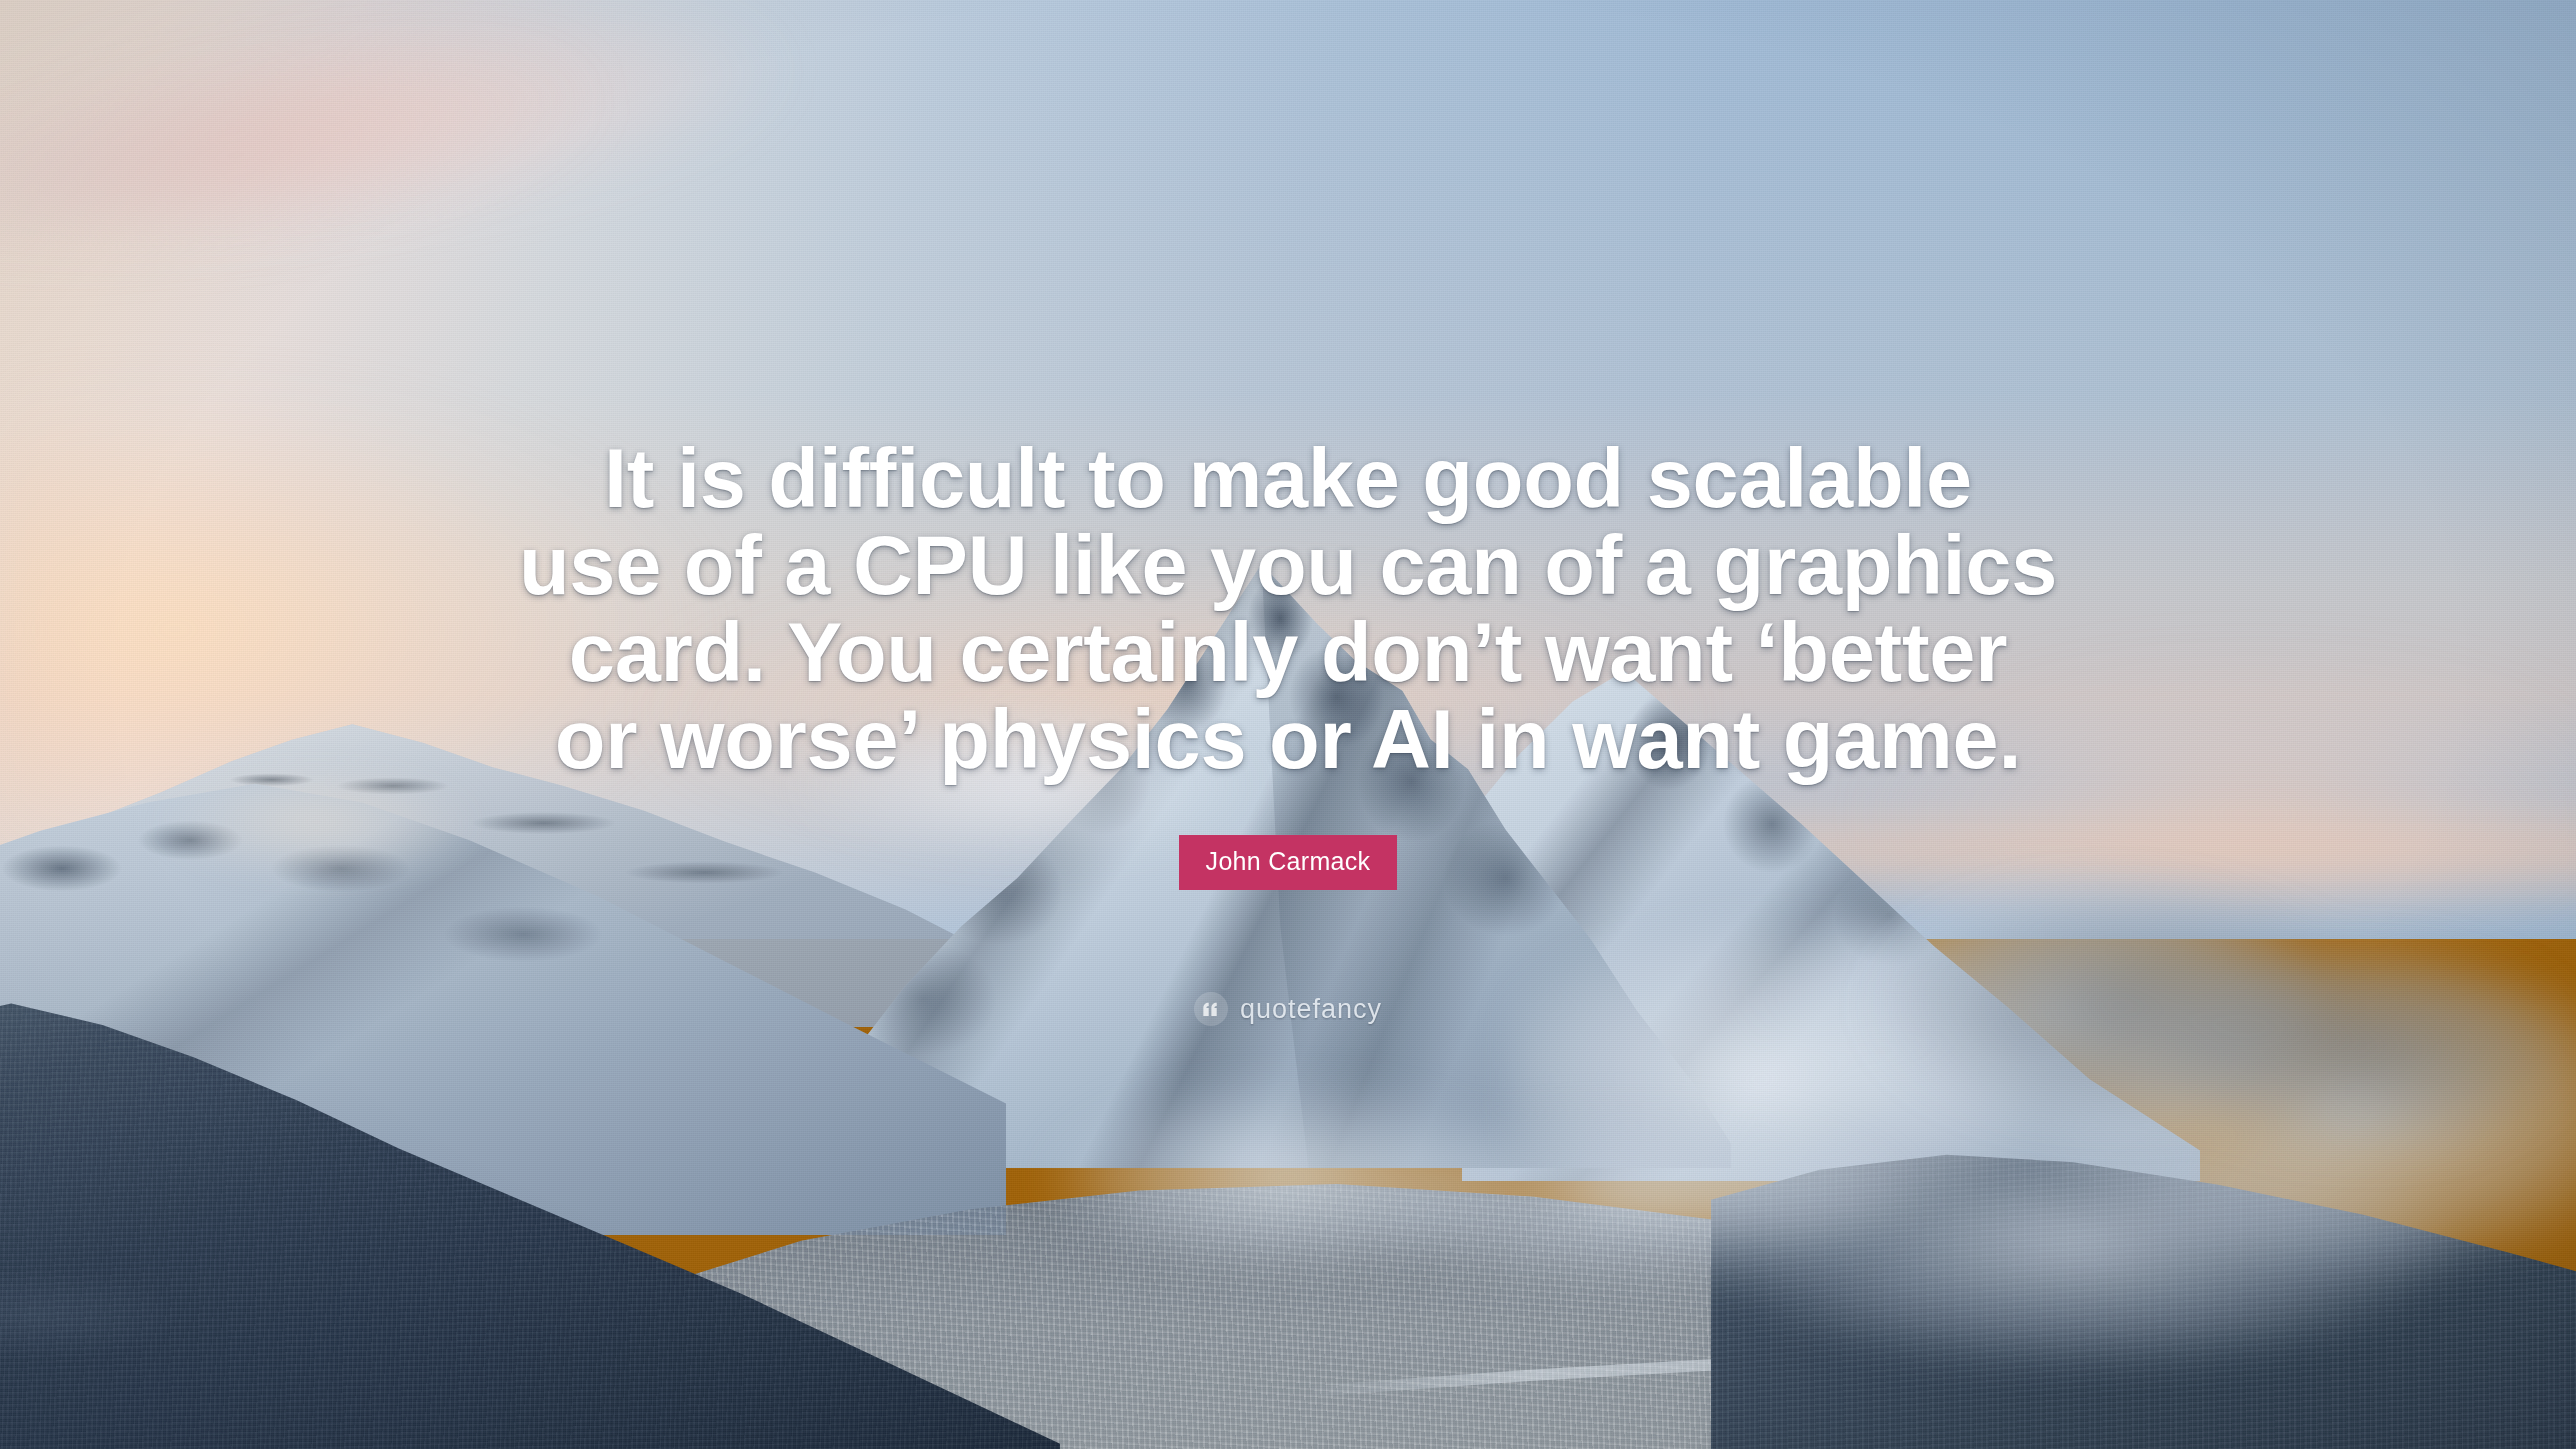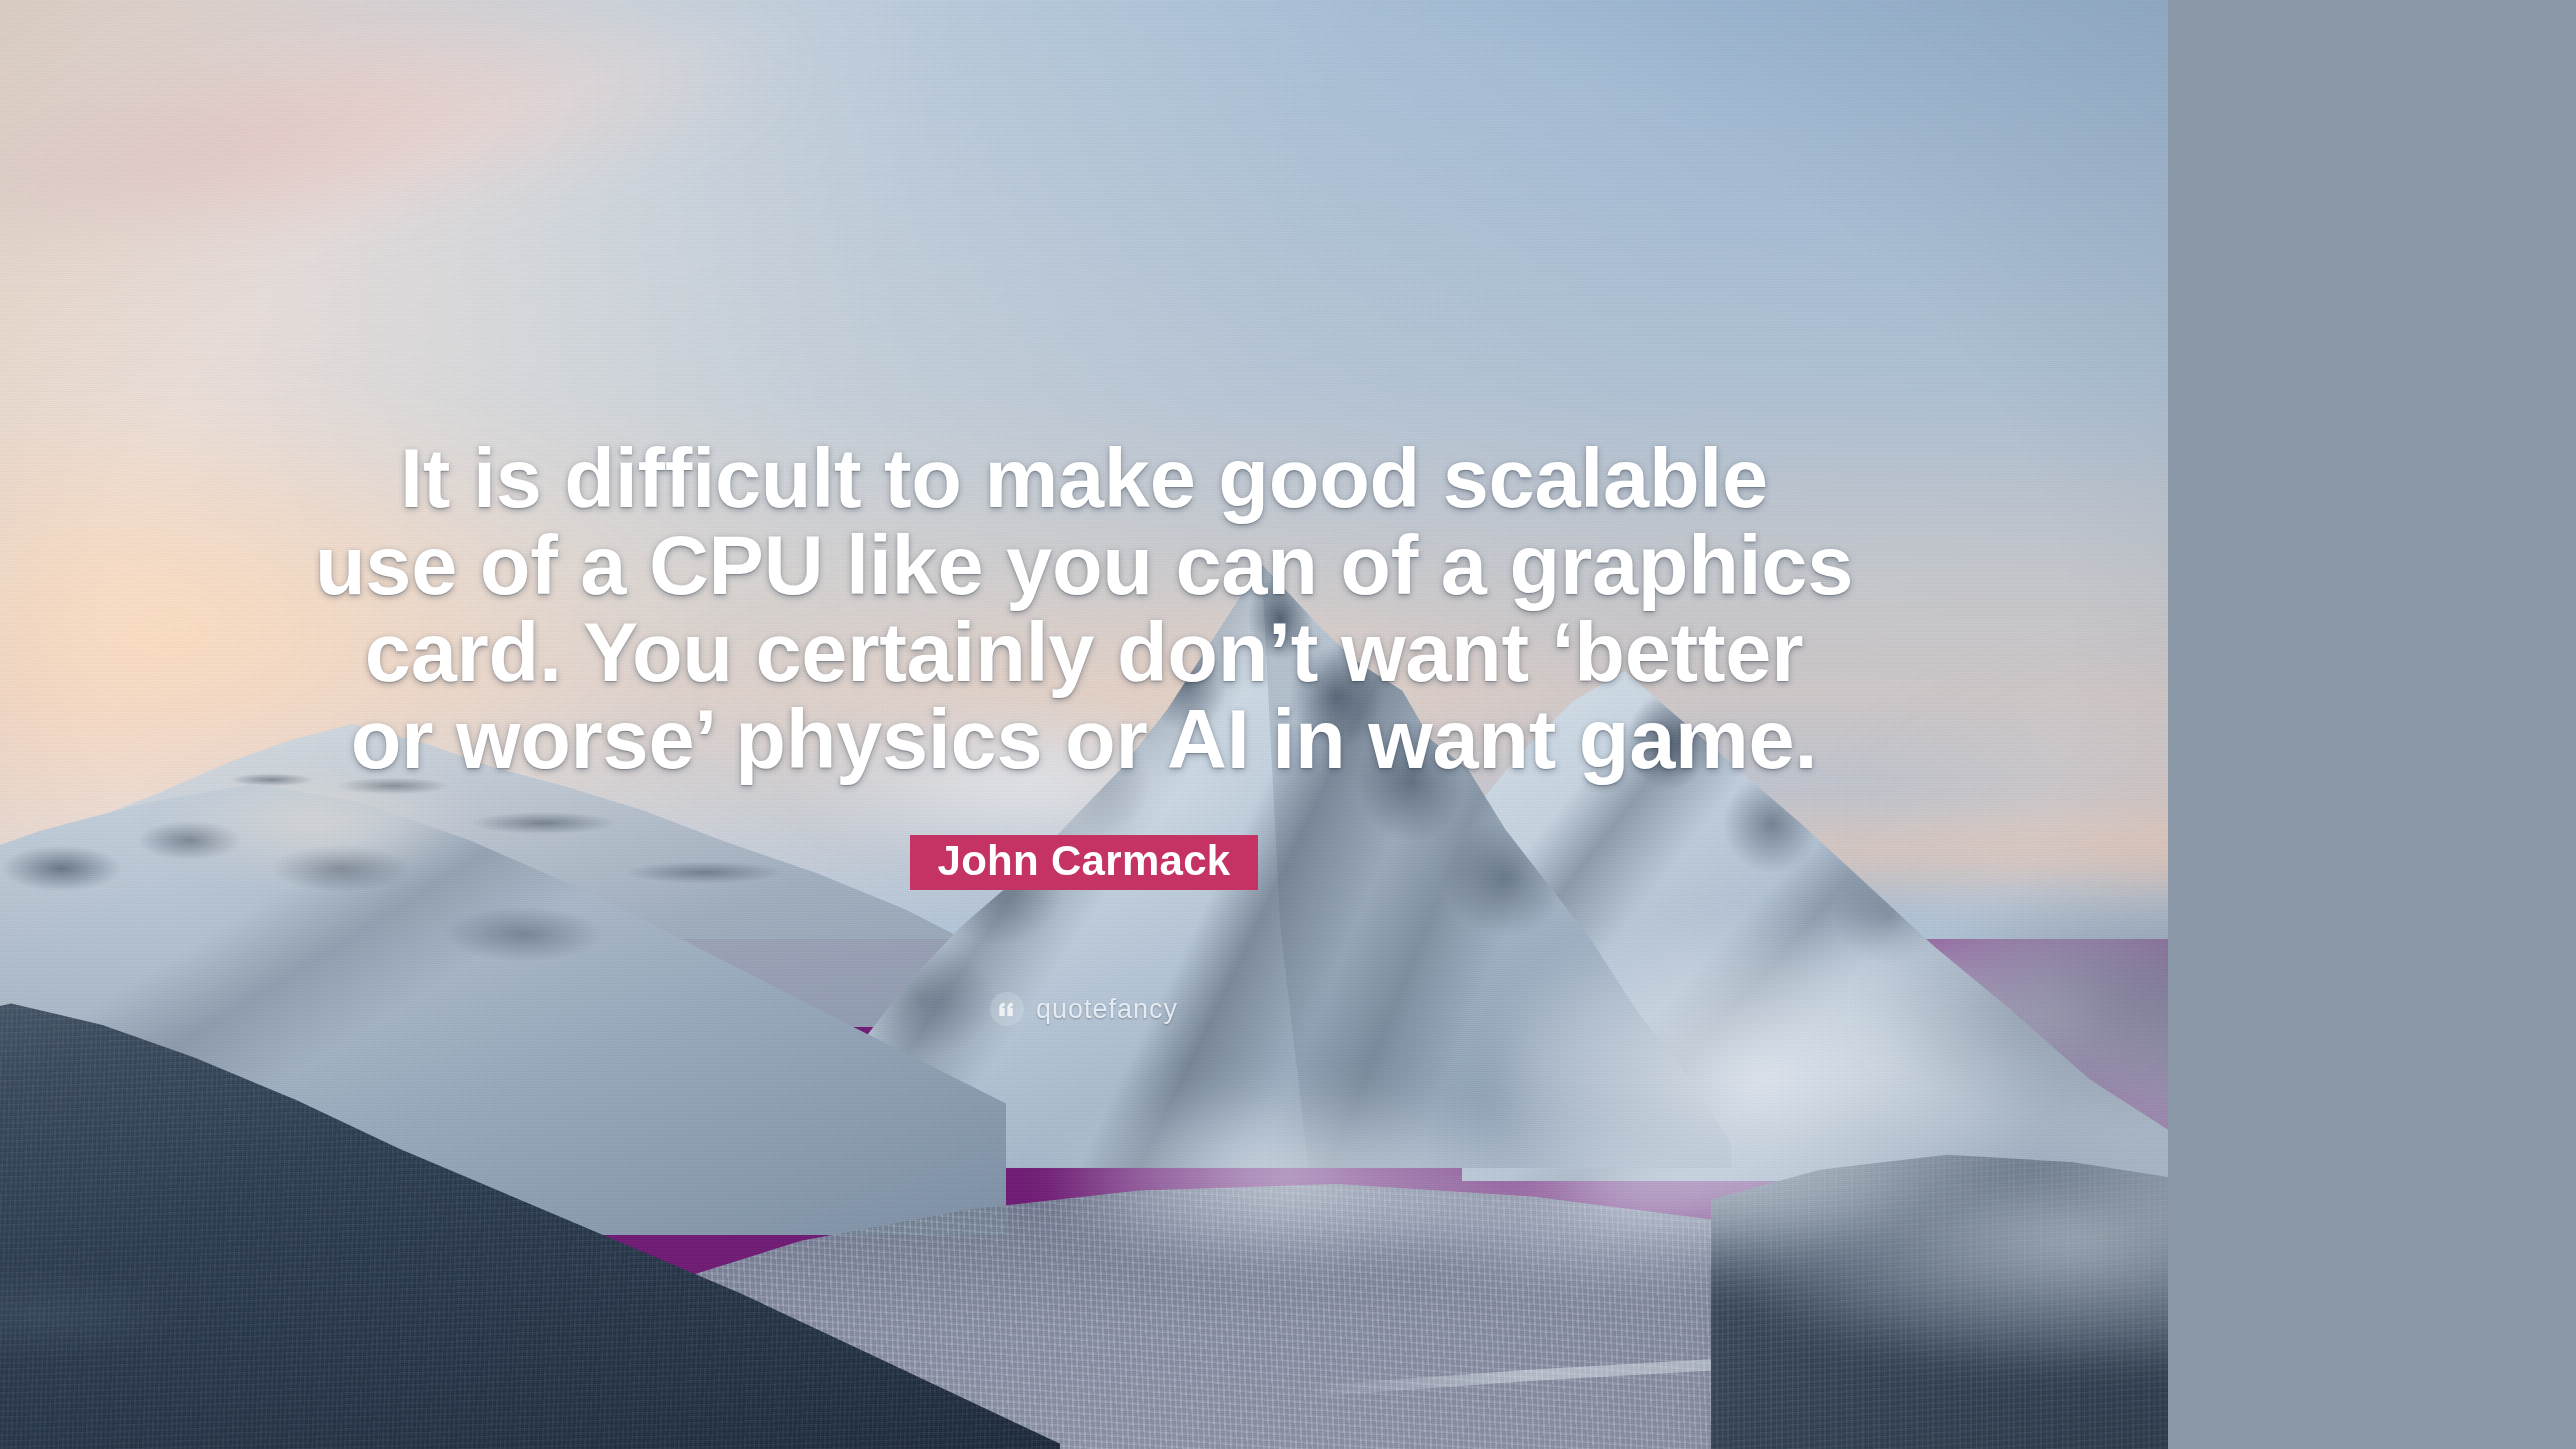--- a/index.html
+++ b/index.html
@@ -7,23 +7,23 @@
   html, body {
     width:2576px; height:1449px;
     overflow:hidden;
     background:#8a98a8;
     font-family:"Liberation Sans", sans-serif;
   }
 
   
   .scene {
     position:relative;
-    width:2168px; height:1449px;
+    width:2576px; height:1449px;
     overflow:hidden;
-    background:#701a75;
+    background:#a16207;
   }
 
   
   .sky {
     position:absolute; left:0; top:0; width:2576px; height:939px;
     background:
       linear-gradient(to bottom,
         rgba(255,236,214,0.00) 0%,
         rgba(255,233,210,0.18) 42%,
         rgba(255,223,196,0.42) 62%,
@@ -329,22 +329,22 @@
   .author-wrap {
     margin-top:52px;
     pointer-events:auto;
   }
   .author-badge {
     display:inline-block;
     padding:9.4px 27px 12px 27px;
     background:#c43363;
     color:#ffffff;
     font-family:"Liberation Sans", sans-serif;
-    font-weight:bold;
-    font-size:42px;
+    font-weight:normal;
+    font-size:25px;
     line-height:34px;
     letter-spacing:0.3px;
     white-space:nowrap;
   }
 
   .watermark {
     margin-top:102px;
     display:flex; align-items:center; gap:12px;
     opacity:0.80;
     pointer-events:auto;

